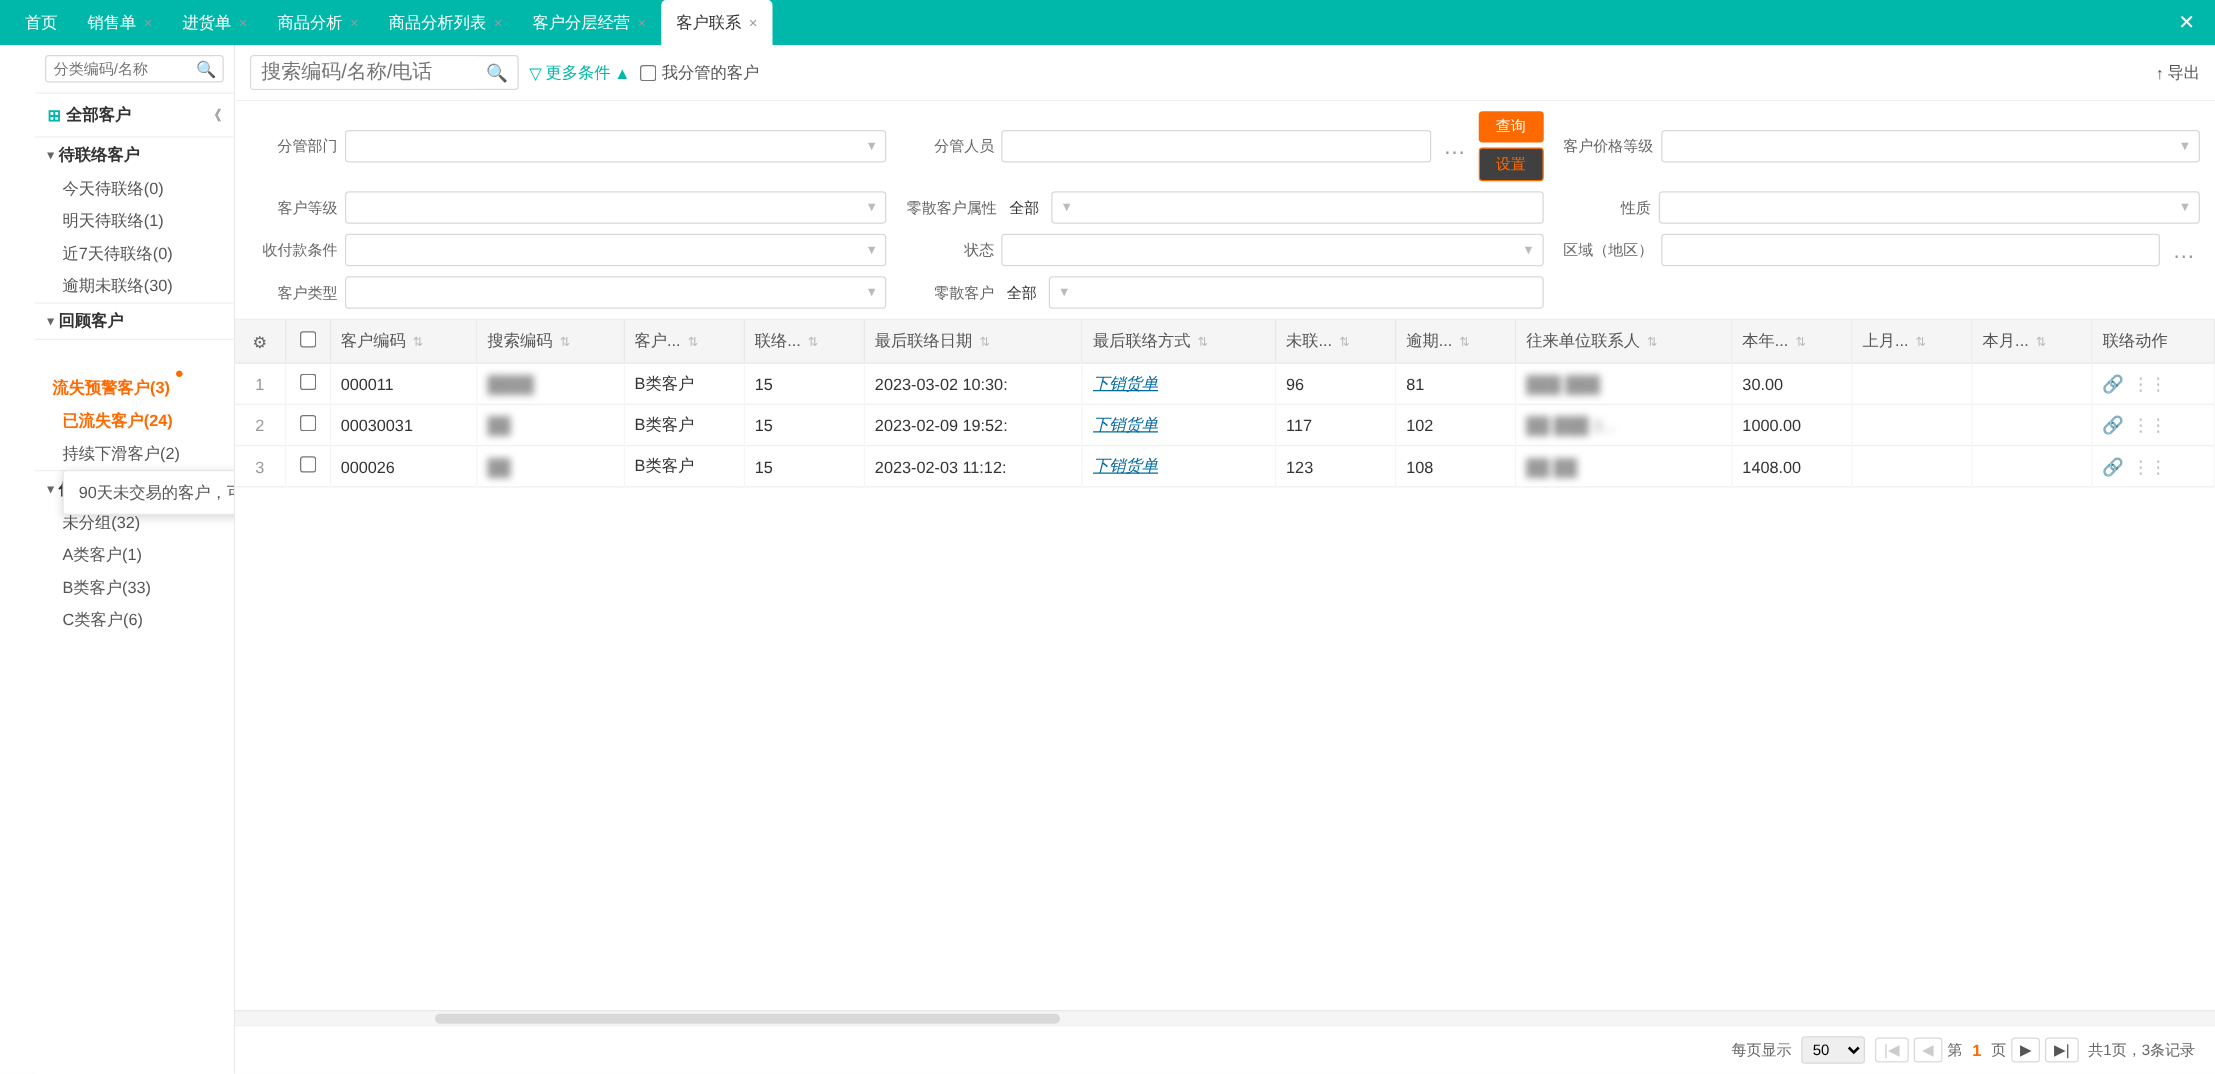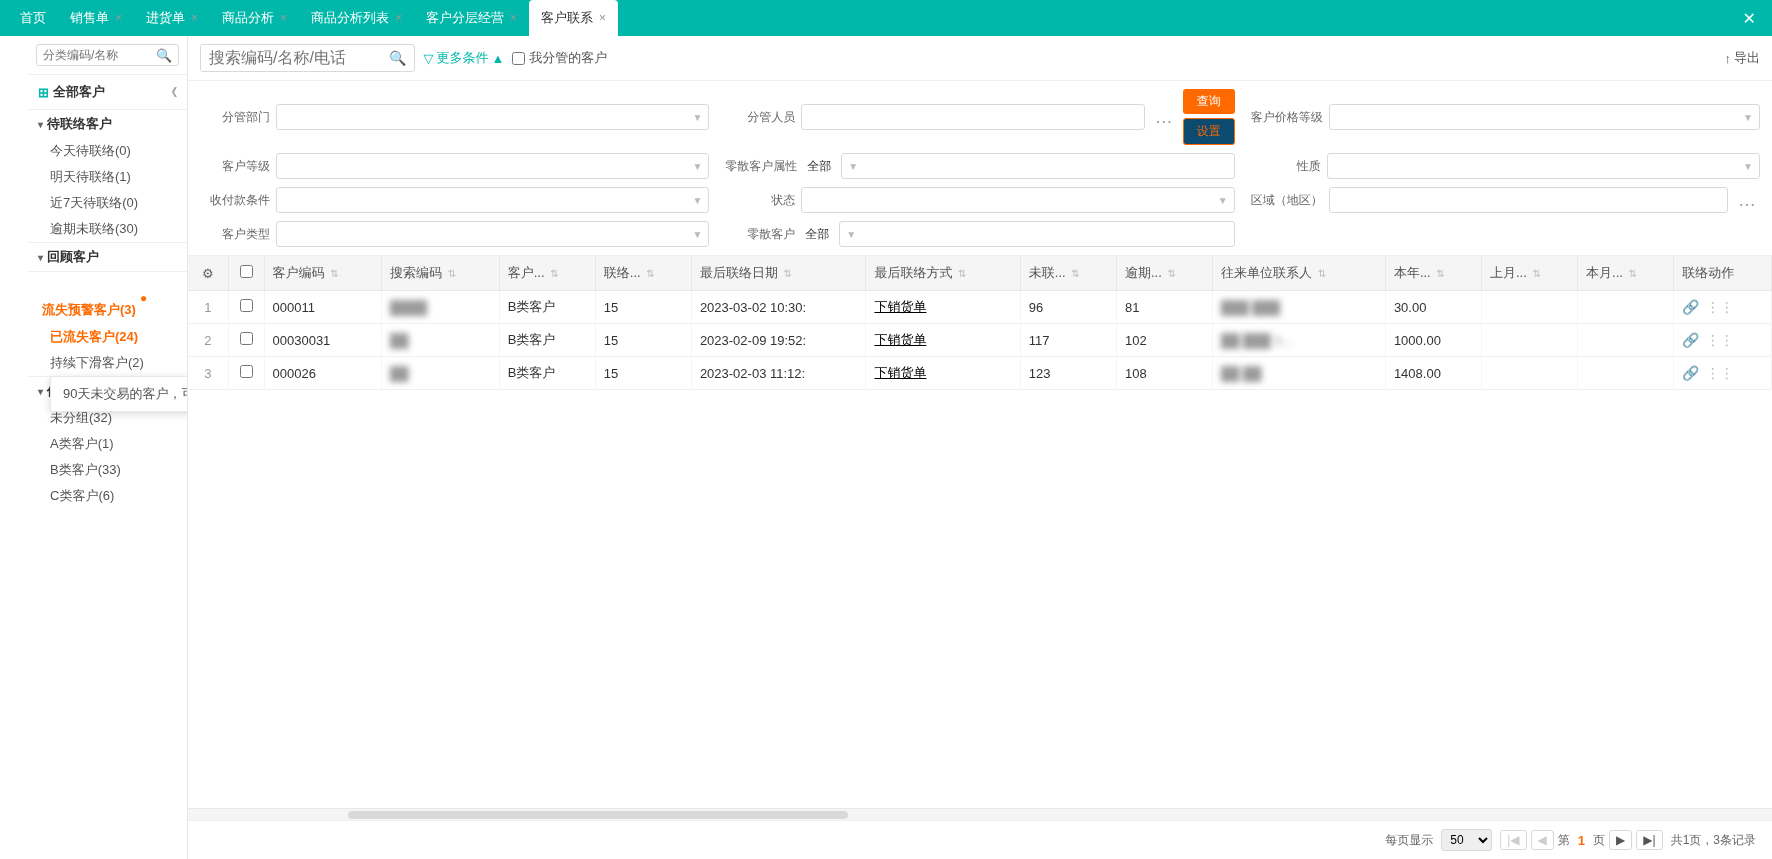--- a/index.html
+++ b/index.html
@@ -255,21 +255,21 @@
     .btn-query {
       background: #ff6a00;
       color: #fff;
       border: none;
       border-radius: 3px;
       padding: 4px 14px;
       cursor: pointer;
       font-size: 12px;
     }
     .btn-settings {
-      background: #0c4a6e;
+      background: #404040;
       color: #ff6a00;
       border: 1px solid #ff6a00;
       border-radius: 3px;
       padding: 4px 10px;
       cursor: pointer;
       font-size: 12px;
     }
 
     
     .tooltip-box {
@@ -319,23 +319,24 @@
     tbody tr {
       border-bottom: 1px solid #f0f0f0;
     }
     tbody td {
       padding: 7px 8px;
       color: #333;
       border-right: 1px solid #f5f5f5;
       white-space: nowrap;
     }
     .td-link {
-      color: #000000;
+      color: #0369a1;
       text-decoration: underline;
       cursor: pointer;
+      font-style: italic;
     }
     .blurred {
       filter: blur(3px);
       color: #999;
     }
     .action-icons {
       display: flex;
       gap: 6px;
       align-items: center;
     }

